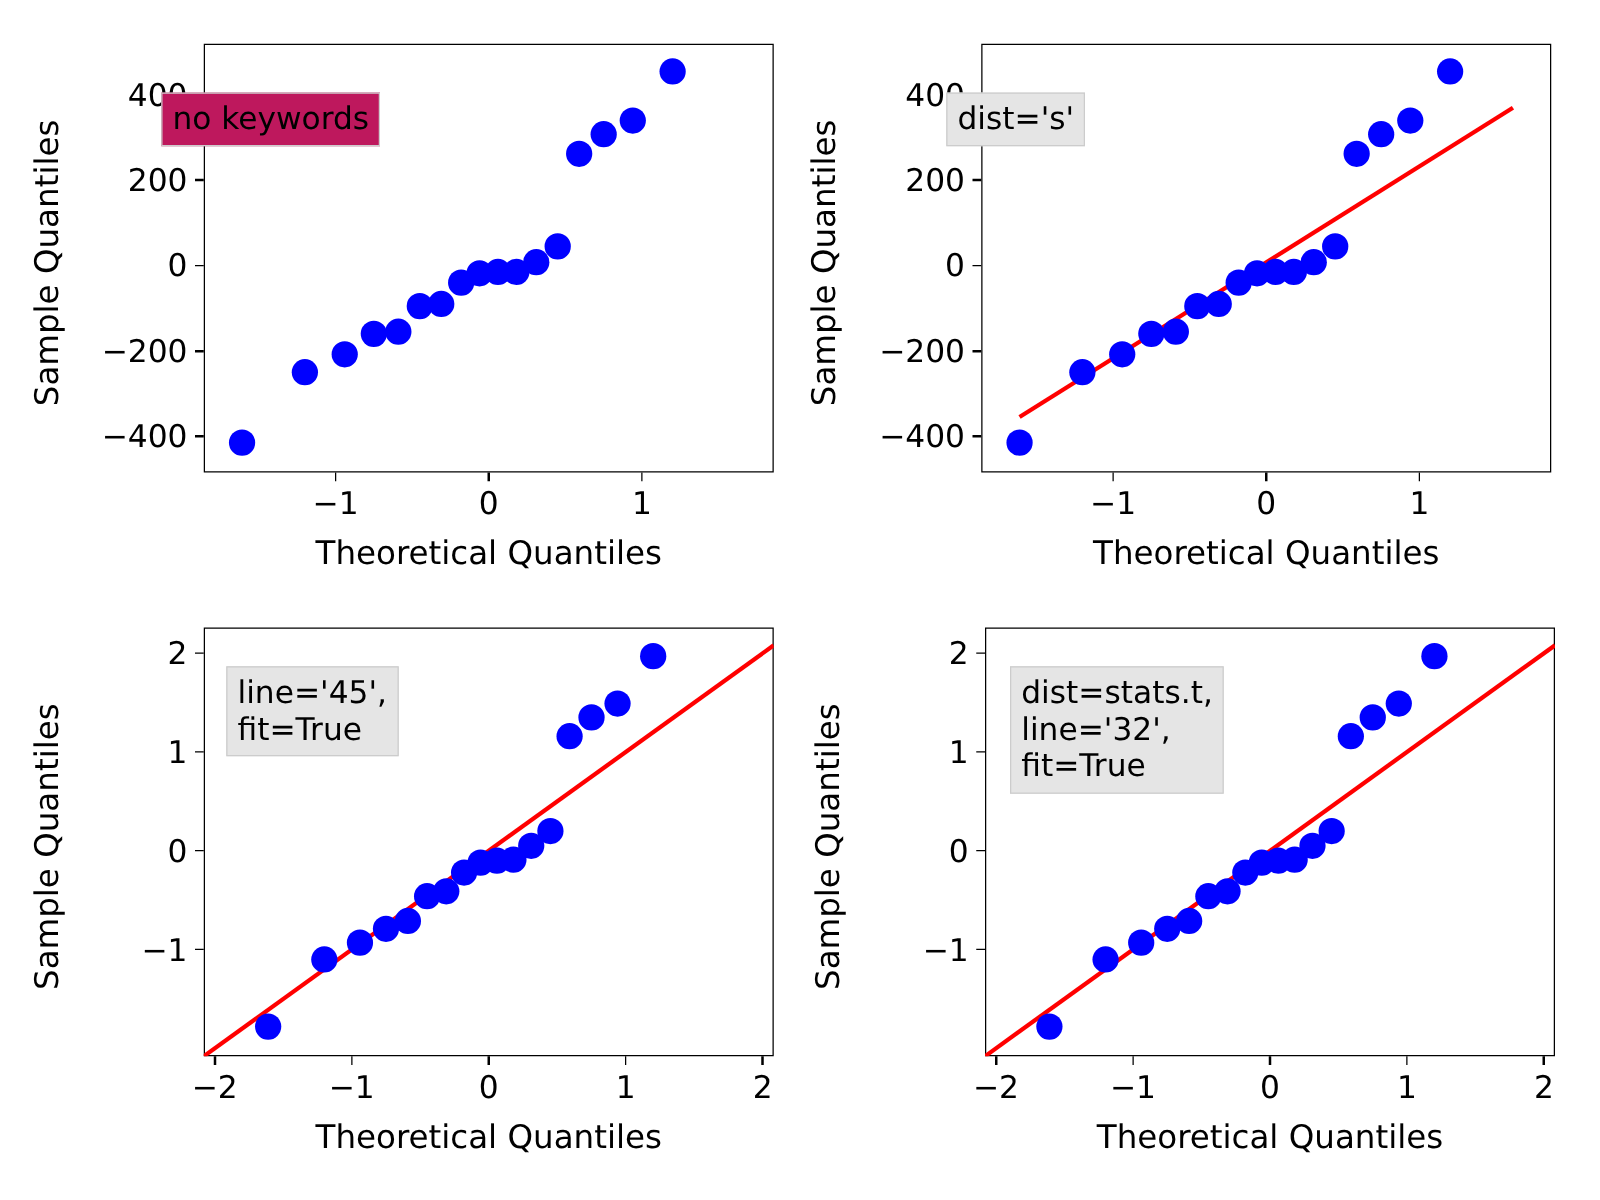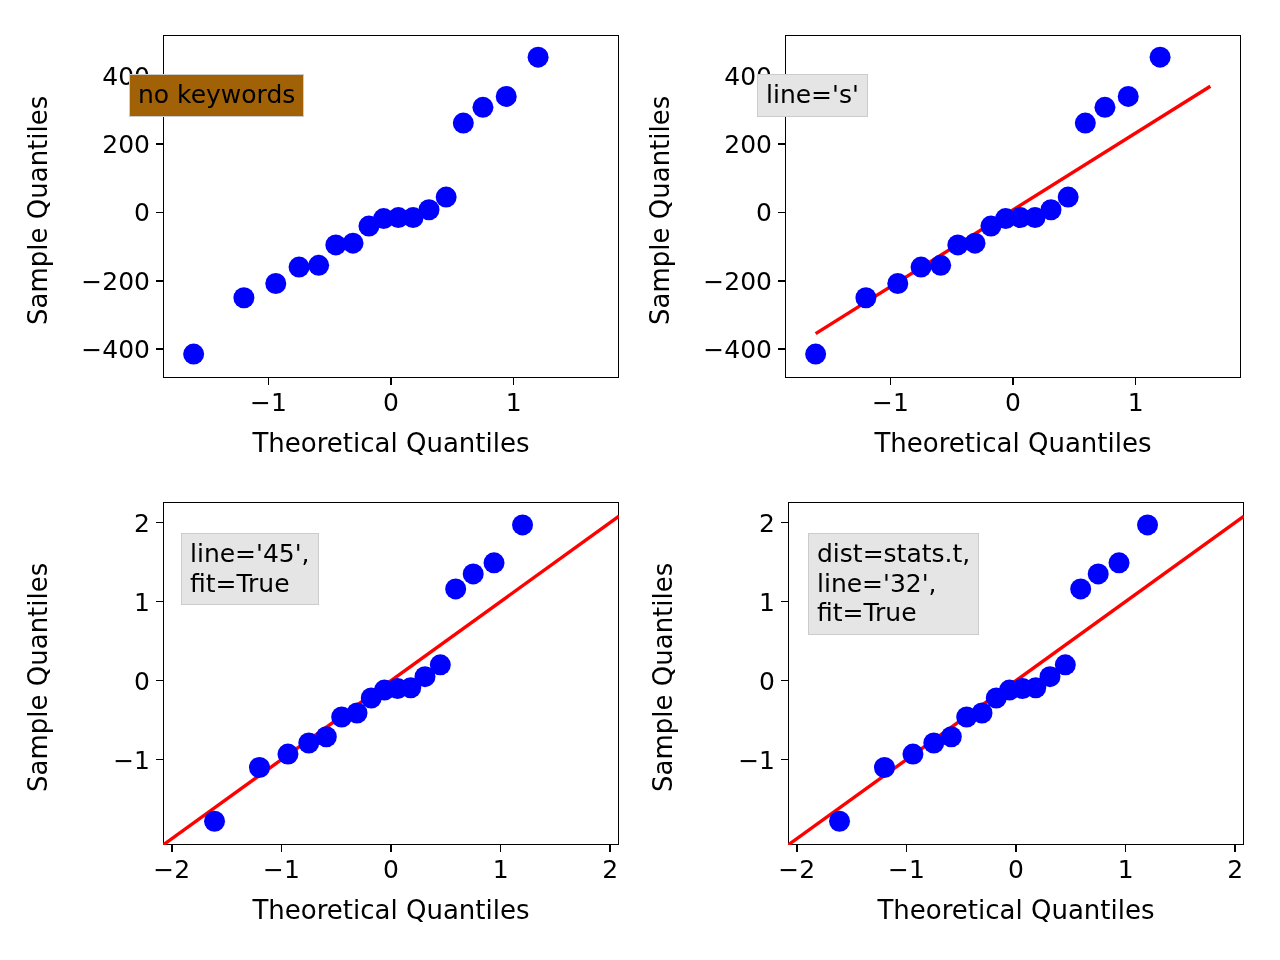--- a/index.html
+++ b/index.html
@@ -135,21 +135,21 @@
       <div class="tick-mark ytick-mark" style="left: 156px; top: 75.1552px;"></div>
       <div class="ytick-label" style="left: 38px; width: 112px; top: 75.9552px;">400</div>
       <div class="tick-mark xtick-mark" style="left: 267.619px; top: 378px;"></div>
       <div class="xtick-label" style="left: 268.419px; top: 390px;">−1</div>
       <div class="tick-mark xtick-mark" style="left: 390.2px; top: 378px;"></div>
       <div class="xtick-label" style="left: 391px; top: 390px;">0</div>
       <div class="tick-mark xtick-mark" style="left: 512.781px; top: 378px;"></div>
       <div class="xtick-label" style="left: 513.581px; top: 390px;">1</div>
       <div class="axis-label-x" style="left: 391px; top: 428px;">Theoretical Quantiles</div>
       <div class="axis-label-y" style="left: 23px; top: 324.5px;">Sample Quantiles</div>
-      <div class="annotation-box" style="left: 129px; top: 74px; background: #a16207;">no keywords</div>
+      <div class="annotation-box" style="left: 129px; top: 74px; background: #be185d;">no keywords</div>
     </div>
     <div class="panel" style="left: 0px; top: 0px; width: 1280px; height: 960px;">
       <div class="axes-frame" style="left: 785px; top: 35px; width: 456px; height: 343px;"></div>
       <svg class="plot-svg" width="1280" height="960">
         <defs>
           <clipPath id="clip-1">
             <rect x="785" y="35" width="456" height="343"></rect>
           </clipPath>
         </defs>
         <g clip-path="url(#clip-1)">
@@ -184,21 +184,21 @@
       <div class="tick-mark ytick-mark" style="left: 778px; top: 75.1552px;"></div>
       <div class="ytick-label" style="left: 660px; width: 112px; top: 75.9552px;">400</div>
       <div class="tick-mark xtick-mark" style="left: 889.619px; top: 378px;"></div>
       <div class="xtick-label" style="left: 890.419px; top: 390px;">−1</div>
       <div class="tick-mark xtick-mark" style="left: 1012.2px; top: 378px;"></div>
       <div class="xtick-label" style="left: 1013px; top: 390px;">0</div>
       <div class="tick-mark xtick-mark" style="left: 1134.78px; top: 378px;"></div>
       <div class="xtick-label" style="left: 1135.58px; top: 390px;">1</div>
       <div class="axis-label-x" style="left: 1013px; top: 428px;">Theoretical Quantiles</div>
       <div class="axis-label-y" style="left: 645px; top: 324.5px;">Sample Quantiles</div>
-      <div class="annotation-box" style="left: 757px; top: 74px; background: rgb(229, 229, 229);">line='s'</div>
+      <div class="annotation-box" style="left: 757px; top: 74px; background: rgb(229, 229, 229);">dist='s'</div>
     </div>
     <div class="panel" style="left: 0px; top: 0px; width: 1280px; height: 960px;">
       <div class="axes-frame" style="left: 163px; top: 502px; width: 456px; height: 343px;"></div>
       <svg class="plot-svg" width="1280" height="960">
         <defs>
           <clipPath id="clip-2">
             <rect x="163" y="502" width="456" height="343"></rect>
           </clipPath>
         </defs>
         <g clip-path="url(#clip-2)">

